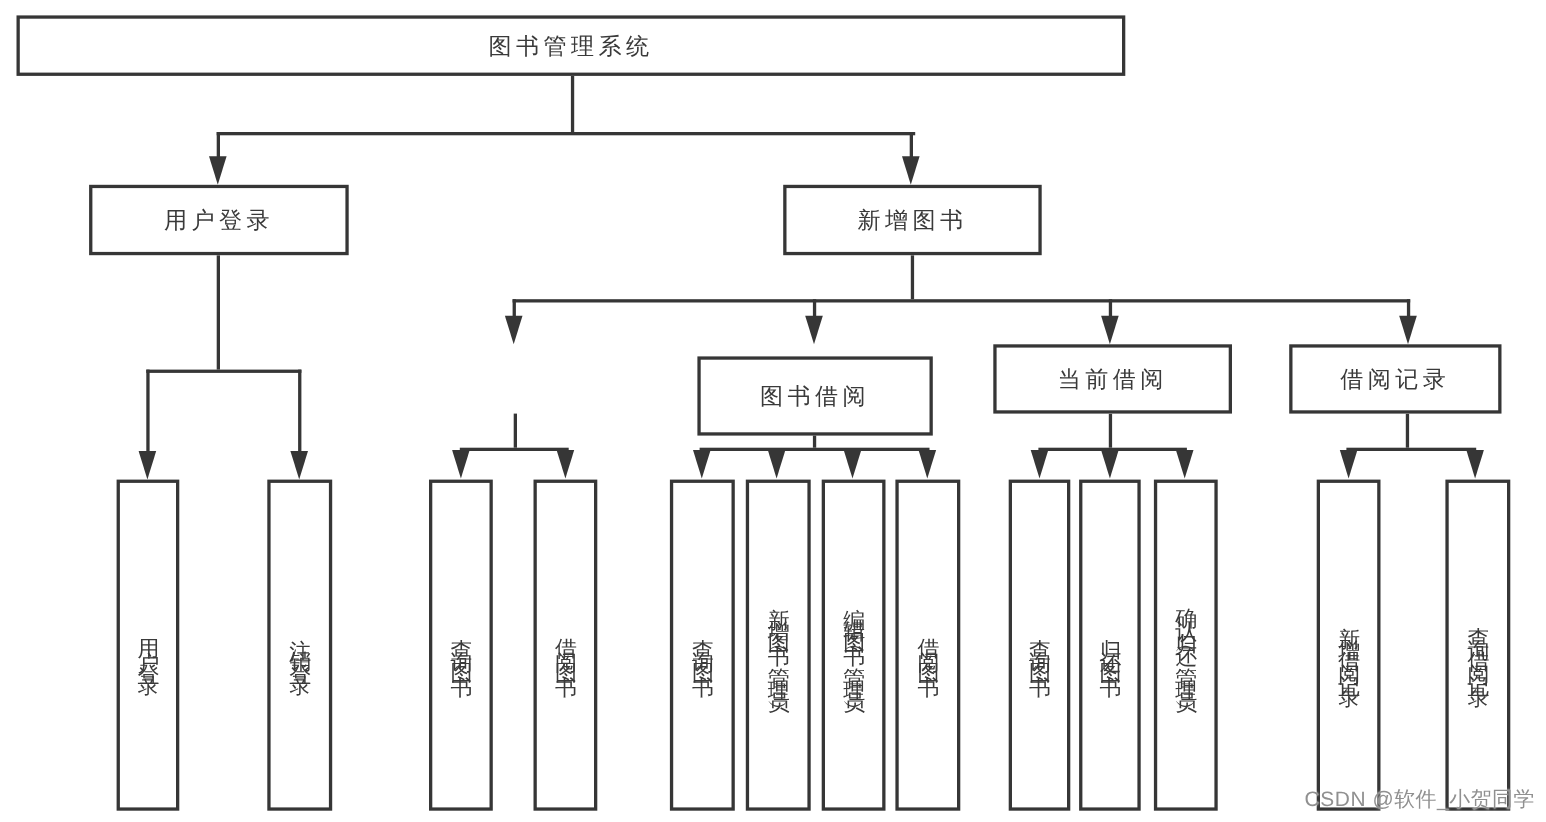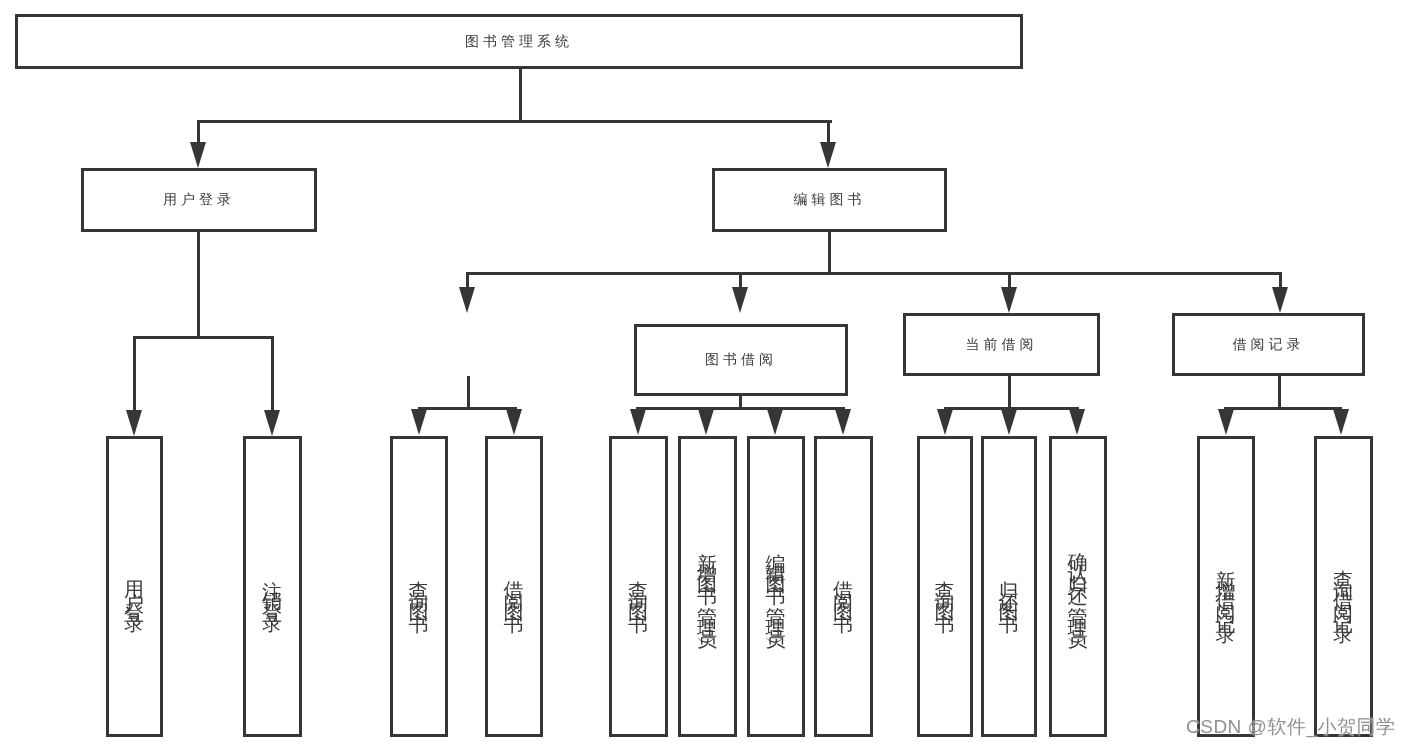--- a/index.html
+++ b/index.html
@@ -9,21 +9,21 @@
     font-family:"Liberation Sans",sans-serif;
     color:var(--text,#3a3a3a);
   }
   .box{
     position:absolute;box-sizing:border-box;
     border:3px solid var(--line,#363636);
     background:#fff;
     display:flex;align-items:center;justify-content:center;
   }
   .hlabel{
-    font-size:14px;letter-spacing:4px;color:var(--text,#3a3a3a);
+    font-size:21px;letter-spacing:4px;color:var(--text,#3a3a3a);
     white-space:nowrap;
     font-family:Liberation Mono, monospace;
   }
   .leaf .vlabel{
     writing-mode:vertical-rl;text-orientation:mixed;
     font-size:20px;letter-spacing:11px;line-height:1;
     color:var(--text,#3a3a3a);
   }
   .v{position:absolute;width:3px;background:var(--line,#363636);}
   .h{position:absolute;height:3px;background:var(--line,#363636);}
@@ -94,27 +94,27 @@
   <div class="arrow" style="left:1333px;top:409px"></div>
 
   <div class="box" style="left:15px;top:14px;width:1008px;height:55px">
     <span class="hlabel">图书管理系统</span>
   </div>
 
   <div class="box" style="left:81px;top:168px;width:236px;height:64px">
     <span class="hlabel">用户登录</span>
   </div>
   <div class="box" style="left:712px;top:168px;width:235px;height:64px">
-    <span class="hlabel">编辑图书</span>
+    <span class="hlabel">新增图书</span>
   </div>
 
   <div class="box" style="left:634px;top:324px;width:214px;height:72px">
     <span class="hlabel">图书借阅</span>
   </div>
-  <div class="box" style="left:903px;top:313px;width:197px;height:63px">
+  <div class="box" style="left:903px;top:313px;width:217px;height:63px">
     <span class="hlabel">当前借阅</span>
   </div>
   <div class="box" style="left:1172px;top:313px;width:193px;height:63px">
     <span class="hlabel">借阅记录</span>
   </div>
 
   <div class="box leaf" style="left:106px;top:436px;width:57px;height:301px">
     <span class="vlabel">用户登录</span>
   </div>
   <div class="box leaf" style="left:243px;top:436px;width:59px;height:301px">

